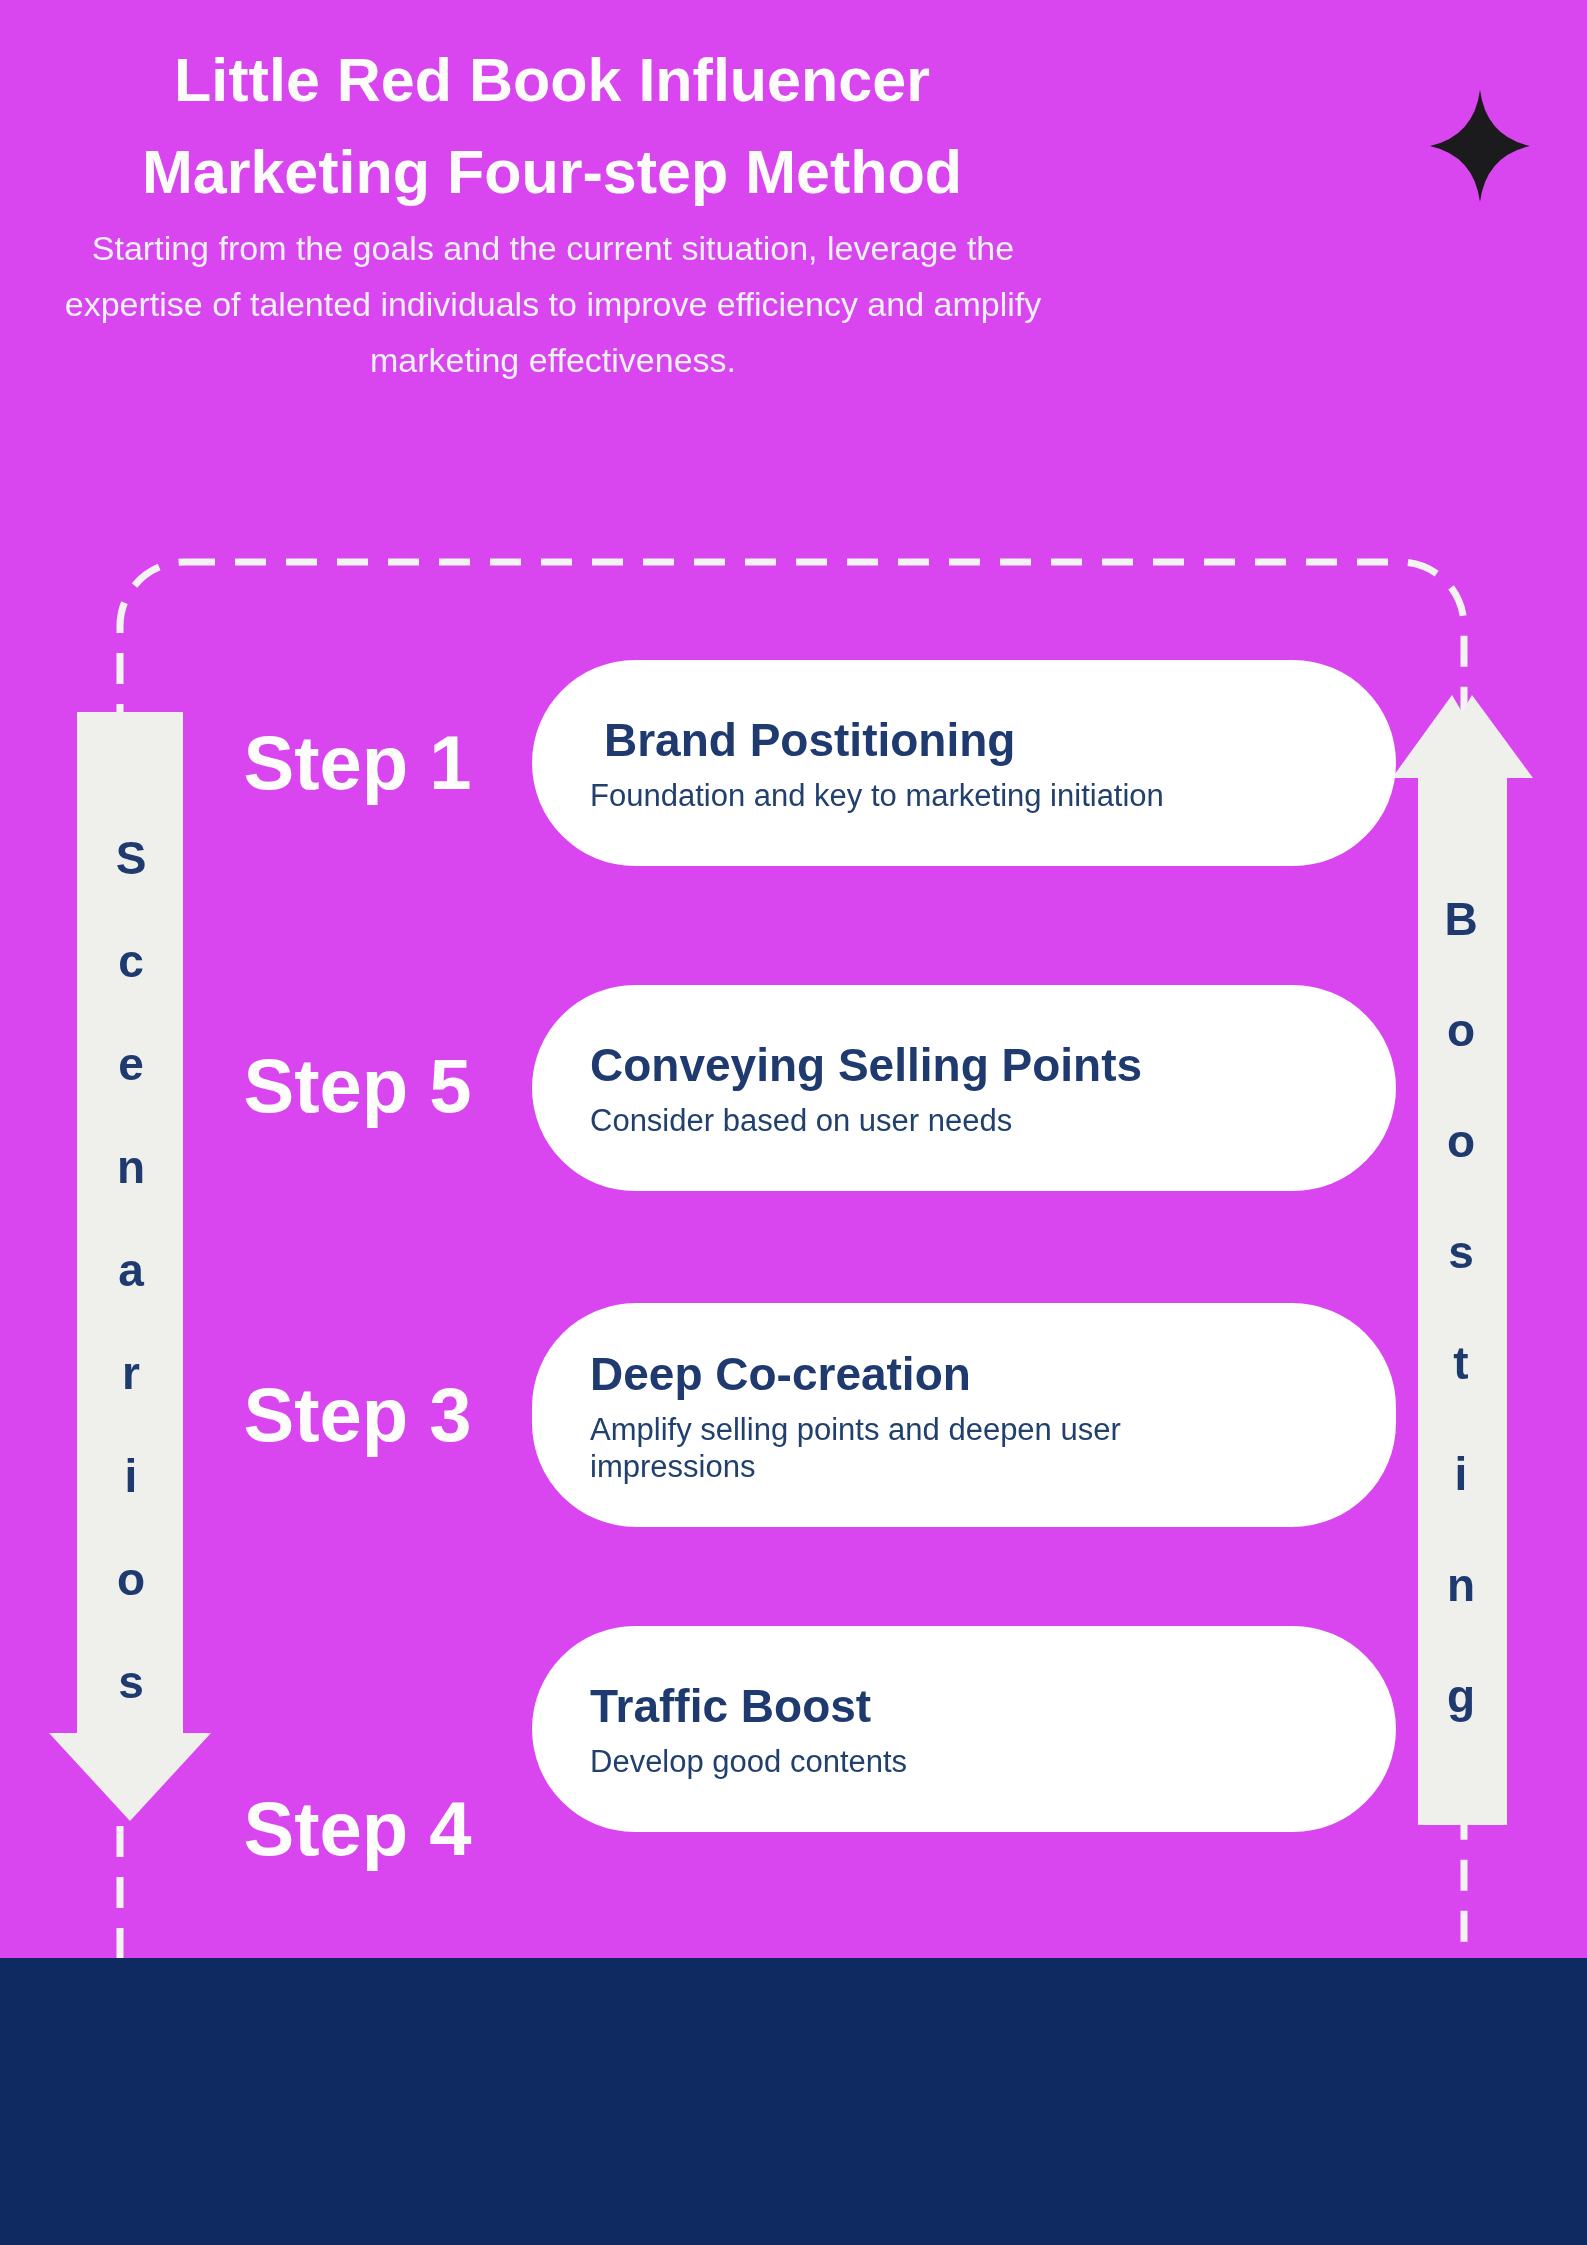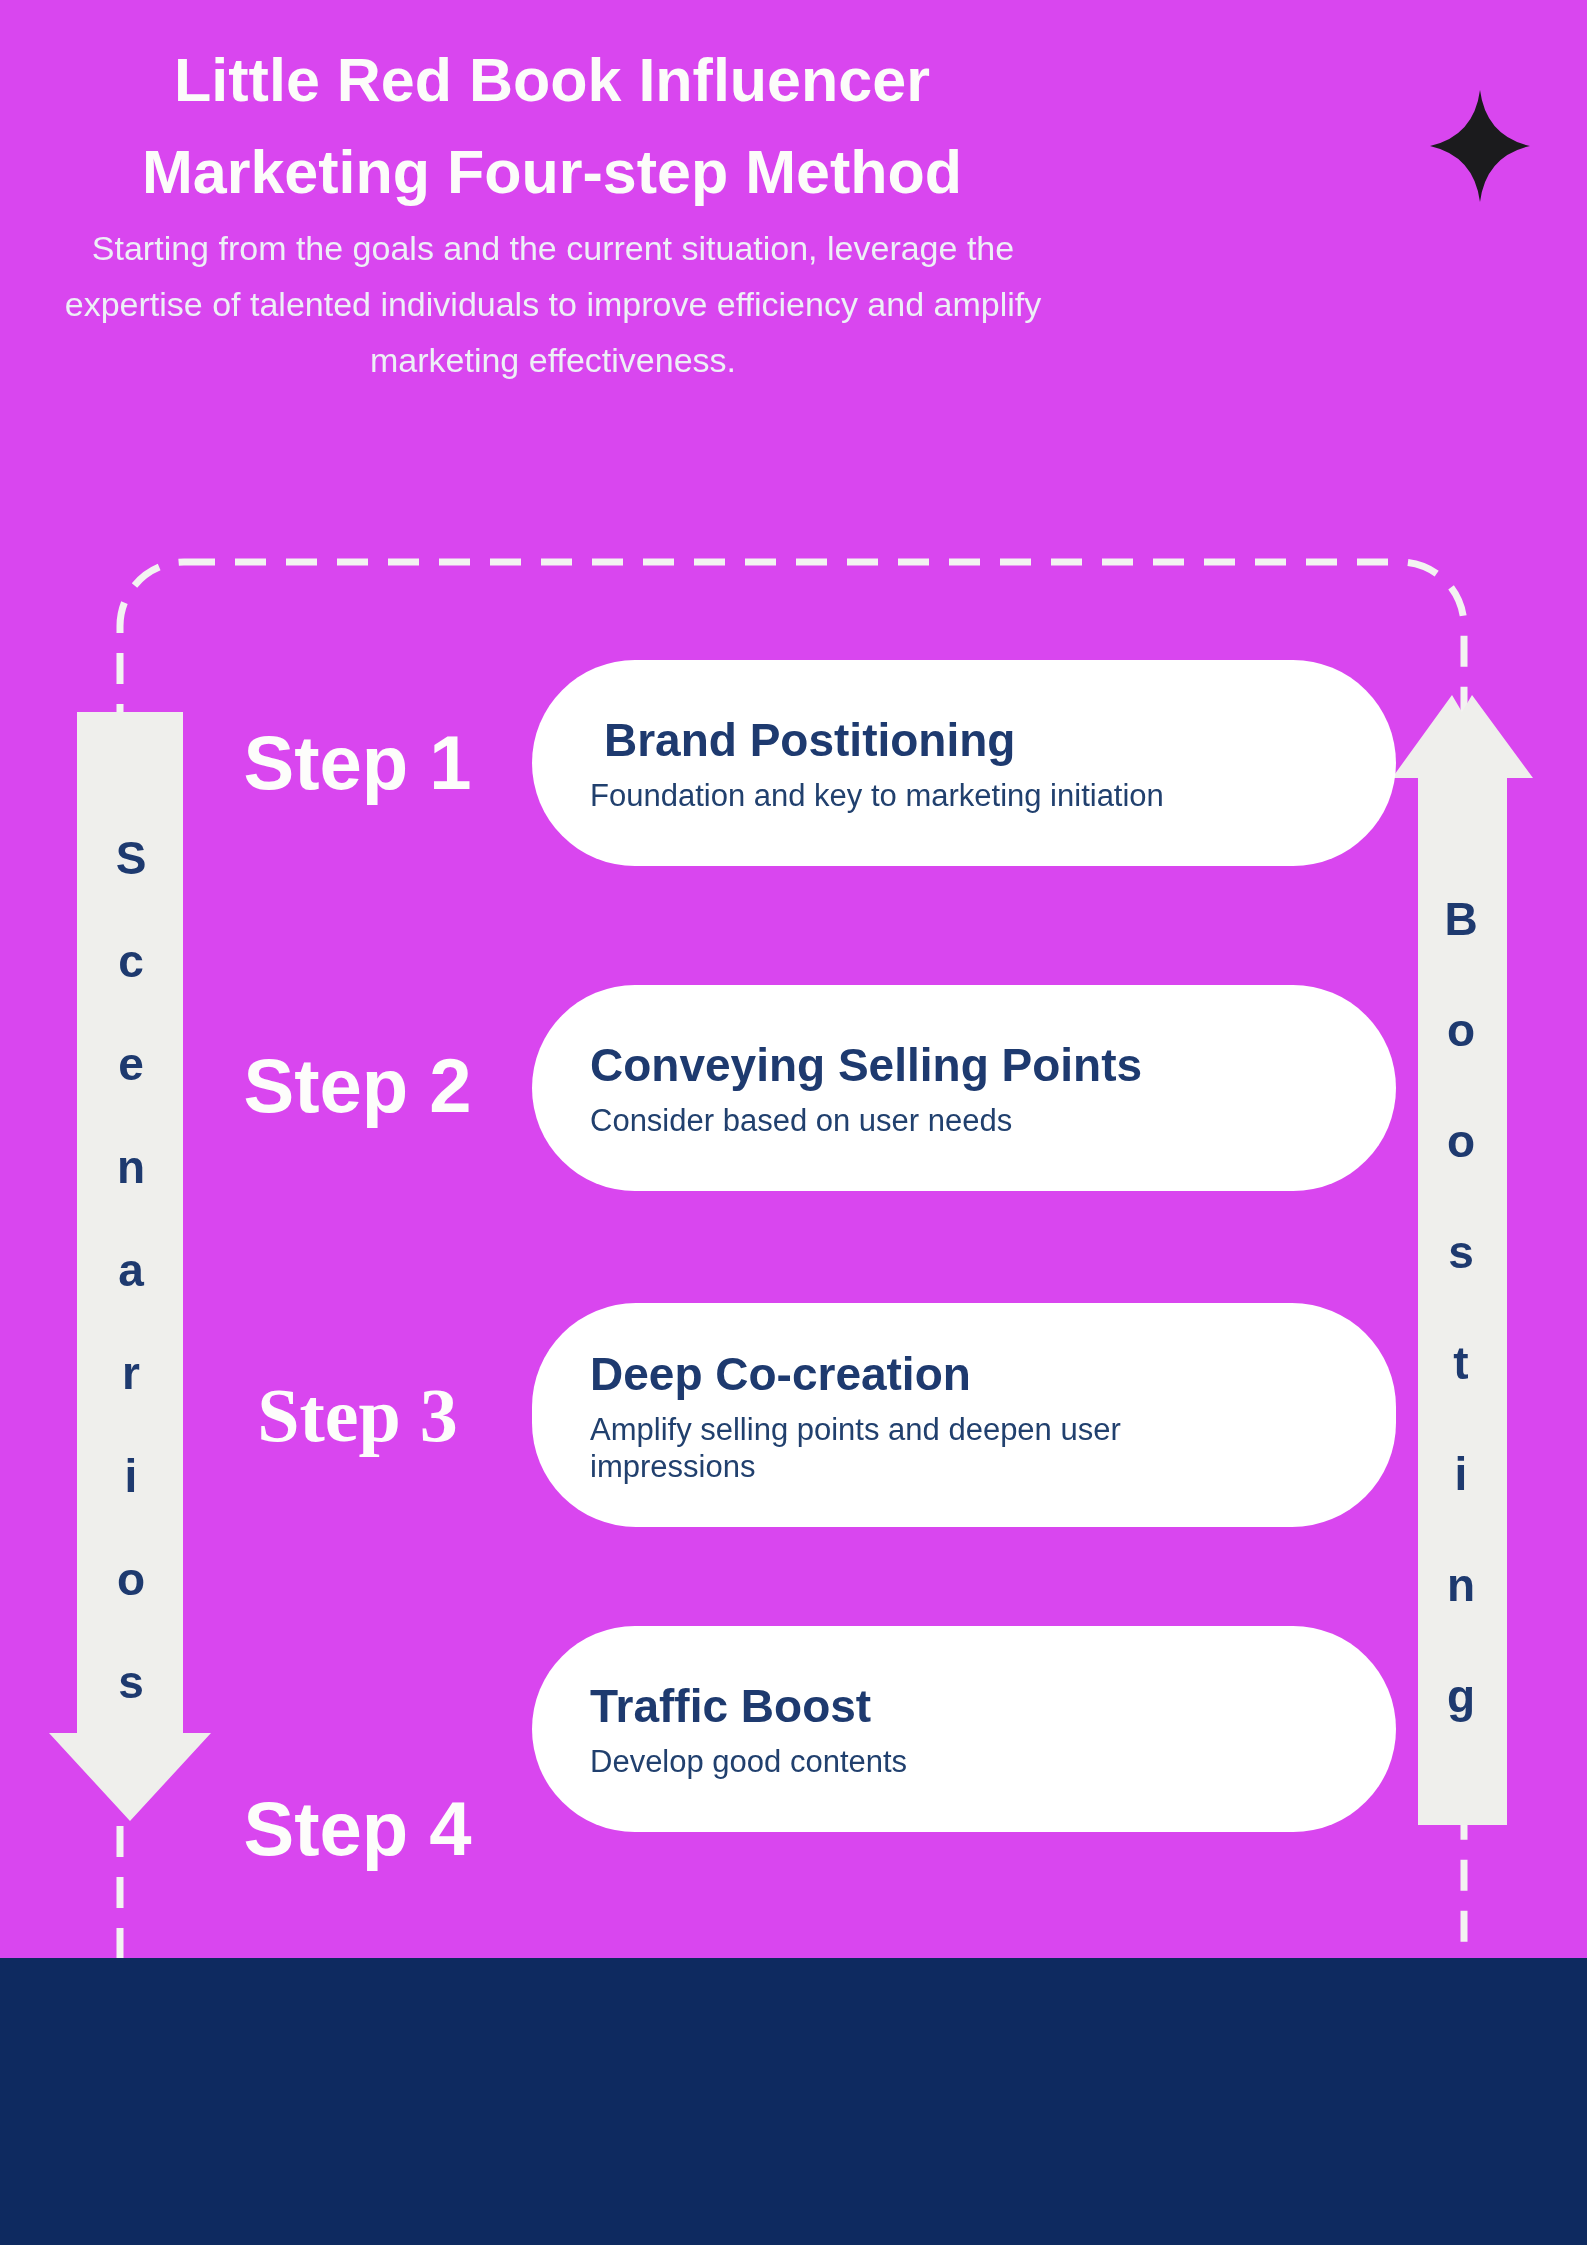--- a/index.html
+++ b/index.html
@@ -20,21 +20,21 @@
     text-align:center; color:#edf0f6; font-size:34px; line-height:56px;
     font-weight:normal;
   }
 
   .step-label {
     position:absolute; left:200px; width:315px; z-index:4;
     text-align:center; color:#fdfdfb; font-weight:bold; font-size:76px; line-height:90px;
   }
   .step-label.s1 { top:718px; }
   .step-label.s2 { top:1041px; }
-  .step-label.s3 { top:1370px;font-family:Liberation Serif, serif; }
+  .step-label.s3 { top:1370px; }
   .step-label.s4 { top:1784px; }
 
   .card {
     position:absolute; left:532px; width:864px; z-index:3;
     background:#ffffff; border-radius:104px;
     display:flex; flex-direction:column; justify-content:center;
     padding-left:58px; box-sizing:border-box;
   }
   .card.c1 { top:660px;  height:206px; }
   .card.c2 { top:985px;  height:206px; }
@@ -82,21 +82,21 @@
     <div>Little Red Book Influencer</div>
     <div>Marketing Four-step Method</div>
   </div>
 
   <div class="subtitle">Starting from the goals and the current situation, leverage the expertise of talented individuals to improve efficiency and amplify marketing effectiveness.</div>
 
   <div class="v-label scenarios">Scenarios</div>
   <div class="v-label boosting">Boosting</div>
 
   <div class="step-label s1">Step 1</div>
-  <div class="step-label s2">Step 2</div>
+  <div class="step-label s2">Step 5</div>
   <div class="step-label s3">Step 3</div>
   <div class="step-label s4">Step 4</div>
 
   <div class="card c1">
     <div class="card-title">Brand Postitioning</div>
     <div class="card-desc">Foundation and key to marketing initiation</div>
   </div>
   <div class="card c2">
     <div class="card-title">Conveying Selling Points</div>
     <div class="card-desc">Consider based on user needs</div>

